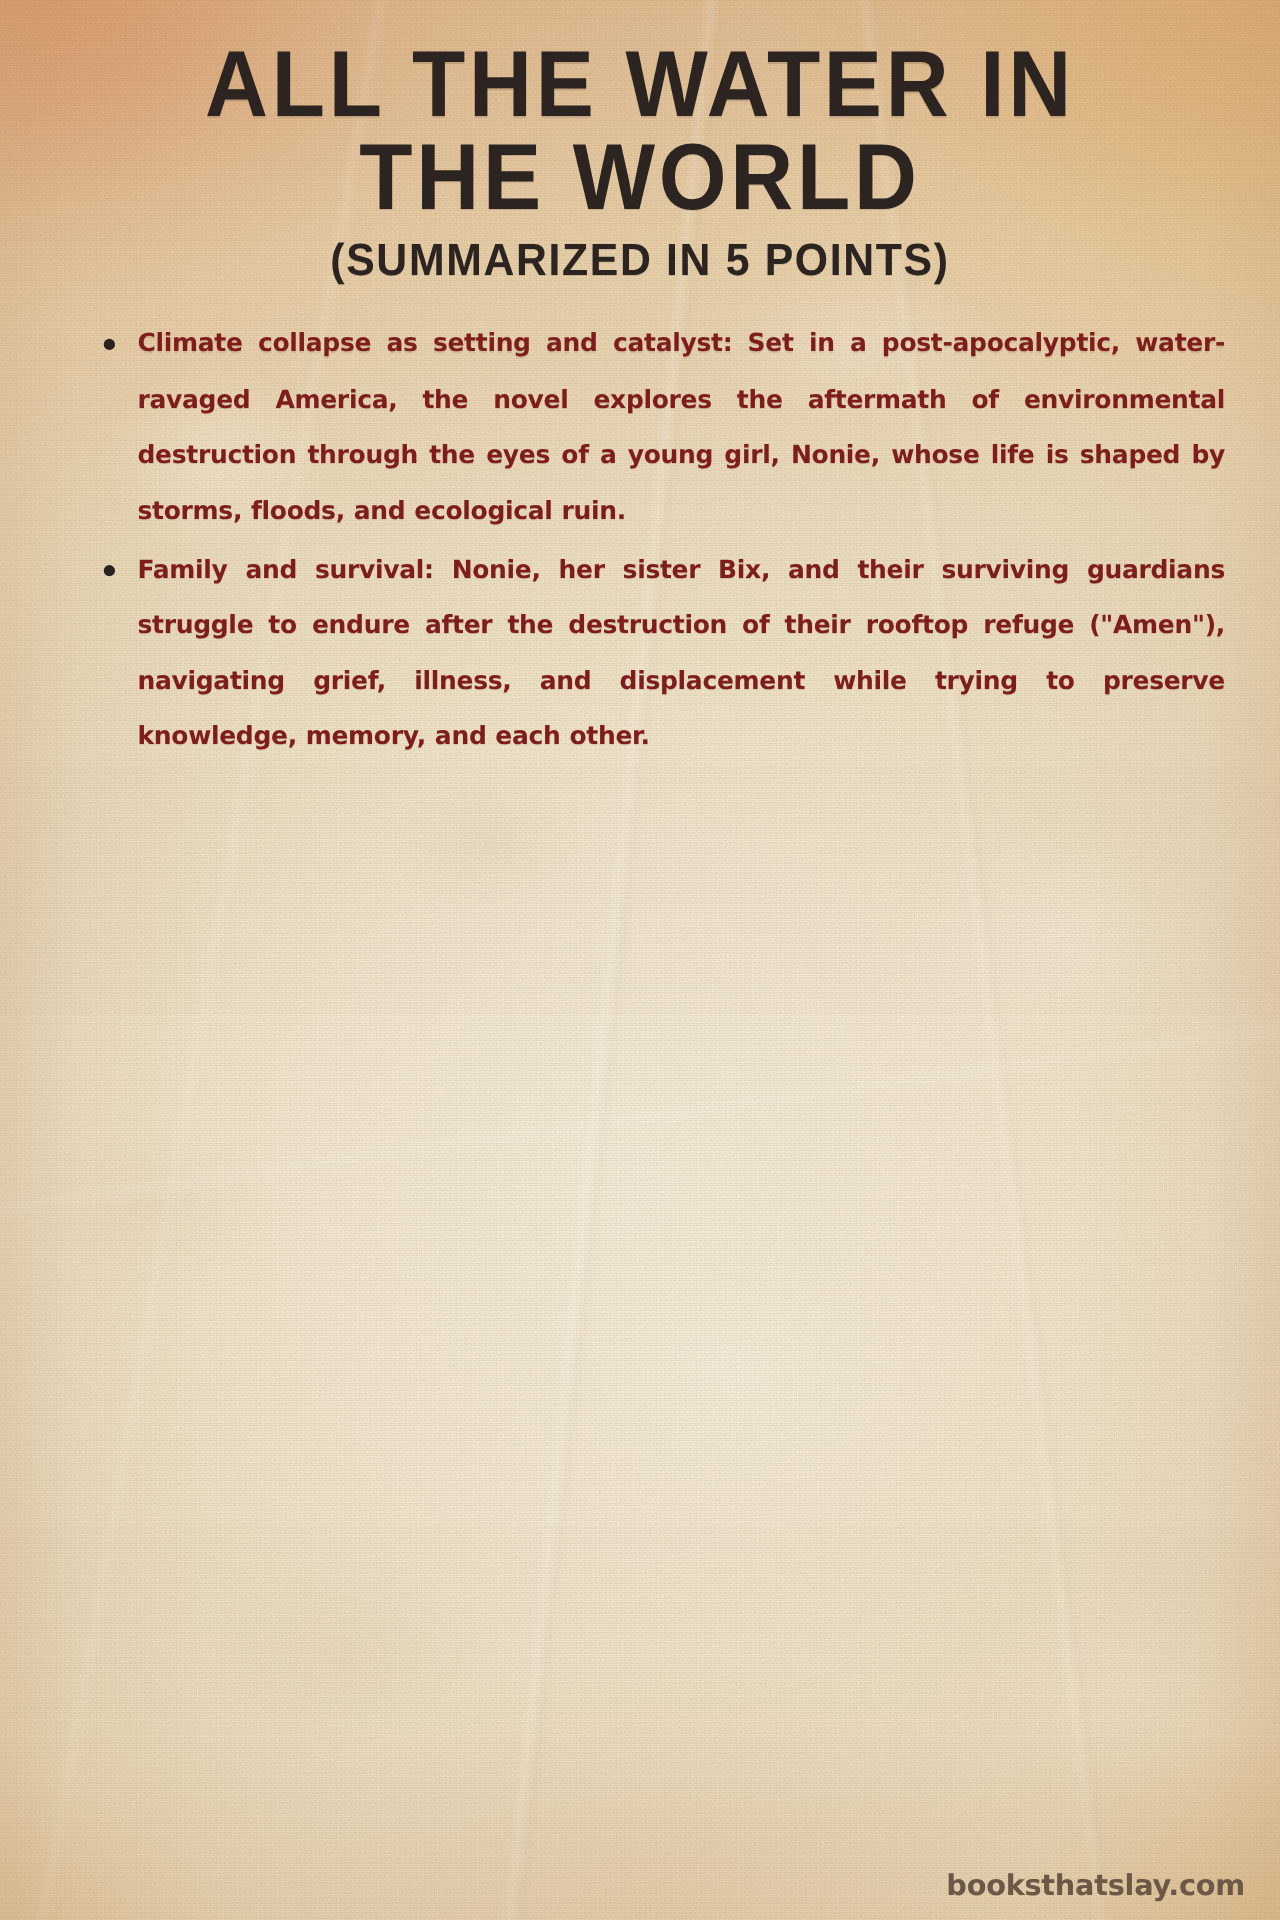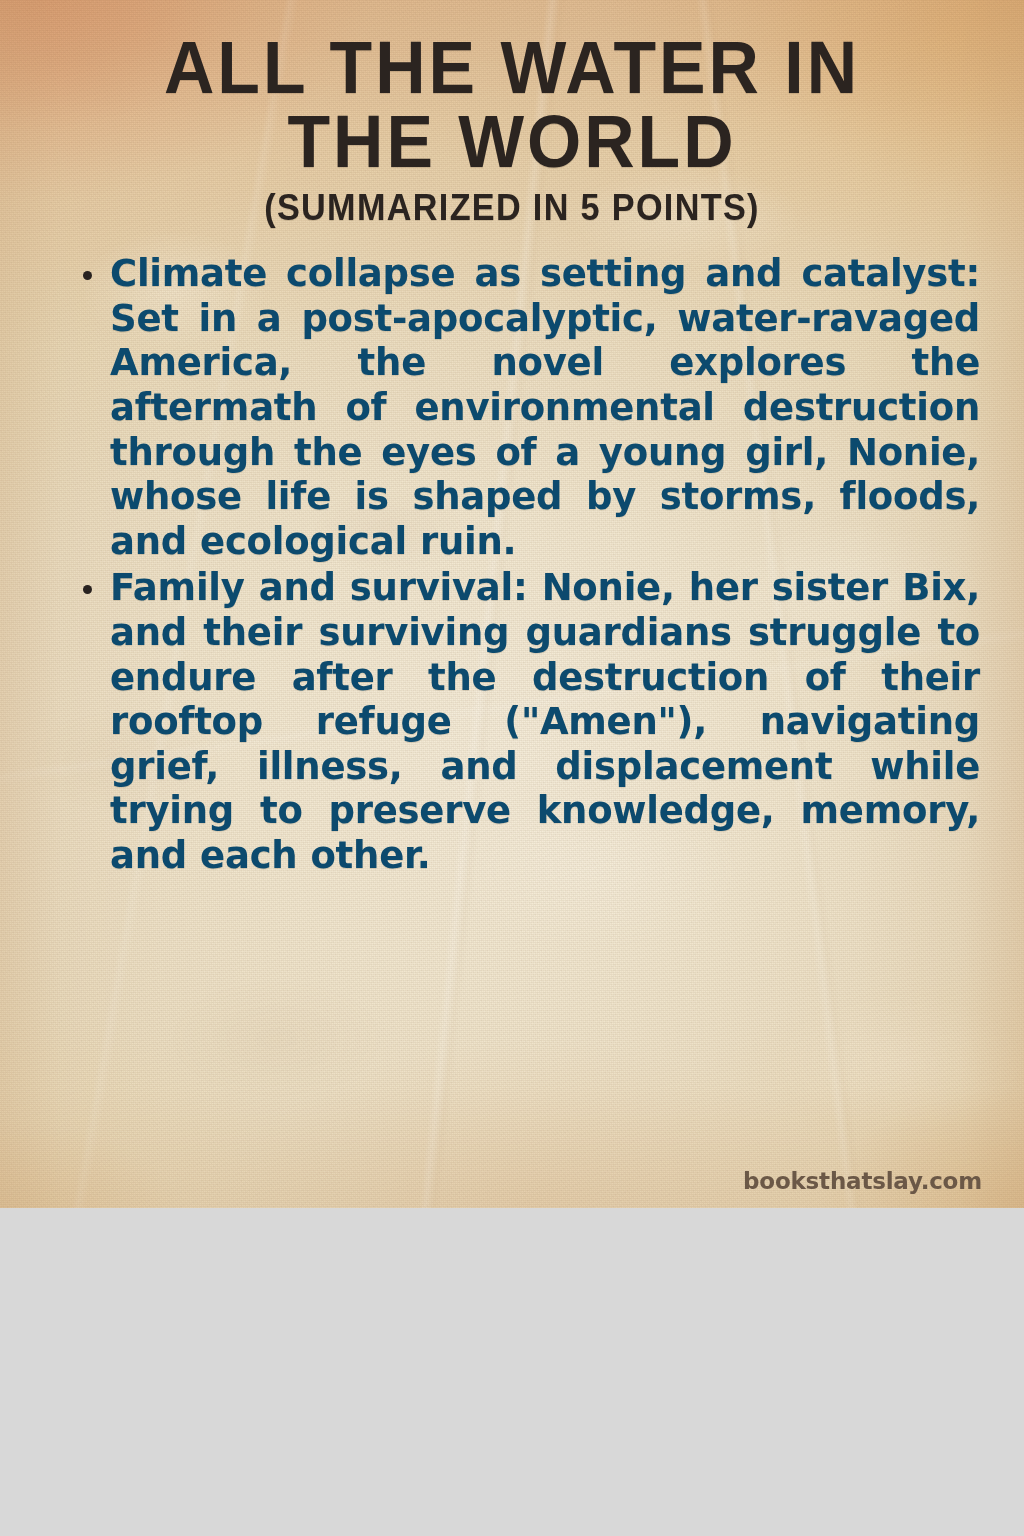--- a/index.html
+++ b/index.html
@@ -5,21 +5,21 @@
 <style>
   html, body {
     margin: 0;
     padding: 0;
     background: #d8d8d8;
   }
 
   .poster {
     position: relative;
     width: 1024px;
-    height: 1208px;
+    height: 1536px;
     overflow: hidden;
     background-color: #efe6d2;
     font-family: "Liberation Sans", sans-serif;
     -webkit-font-smoothing: antialiased;
   }
 
   
   .bg-layer {
     position: absolute;
     inset: 0;
@@ -149,24 +149,24 @@
   .points {
     margin: 26px 0 0 0;
     padding: 0 44px 0 78px;
     list-style: none;
   }
 
   .point {
     position: relative;
     margin: 0 0 2px 0;
     padding: 0 0 0 32px;
-    color: #0c4a6e;
+    color: #7f1d1d;
     font-family: "DejaVu Sans", sans-serif;
     font-weight: 700;
-    font-size: 37px;
+    font-size: 20px;
     line-height: 44.6px;
     text-align: justify;
     text-justify: inter-word;
     letter-spacing: -0.25px;
     word-spacing: 0.4px;
     text-shadow: 0 1px 0 rgba(80,60,42,0.13);
   }
 
   .point .dot {
     position: absolute;
@@ -177,21 +177,21 @@
     border-radius: 50%;
     background: #282220;
   }
 
   .point-text {
     display: block;
   }
 
   .footer {
     position: absolute;
-    right: 42px;
+    right: 28px;
     bottom: 14px;
     color: #6b5847;
     font-family: "DejaVu Sans", sans-serif;
     font-weight: 700;
     font-size: 23px;
     letter-spacing: -0.2px;
   }
 </style>
 </head>
 <body>

